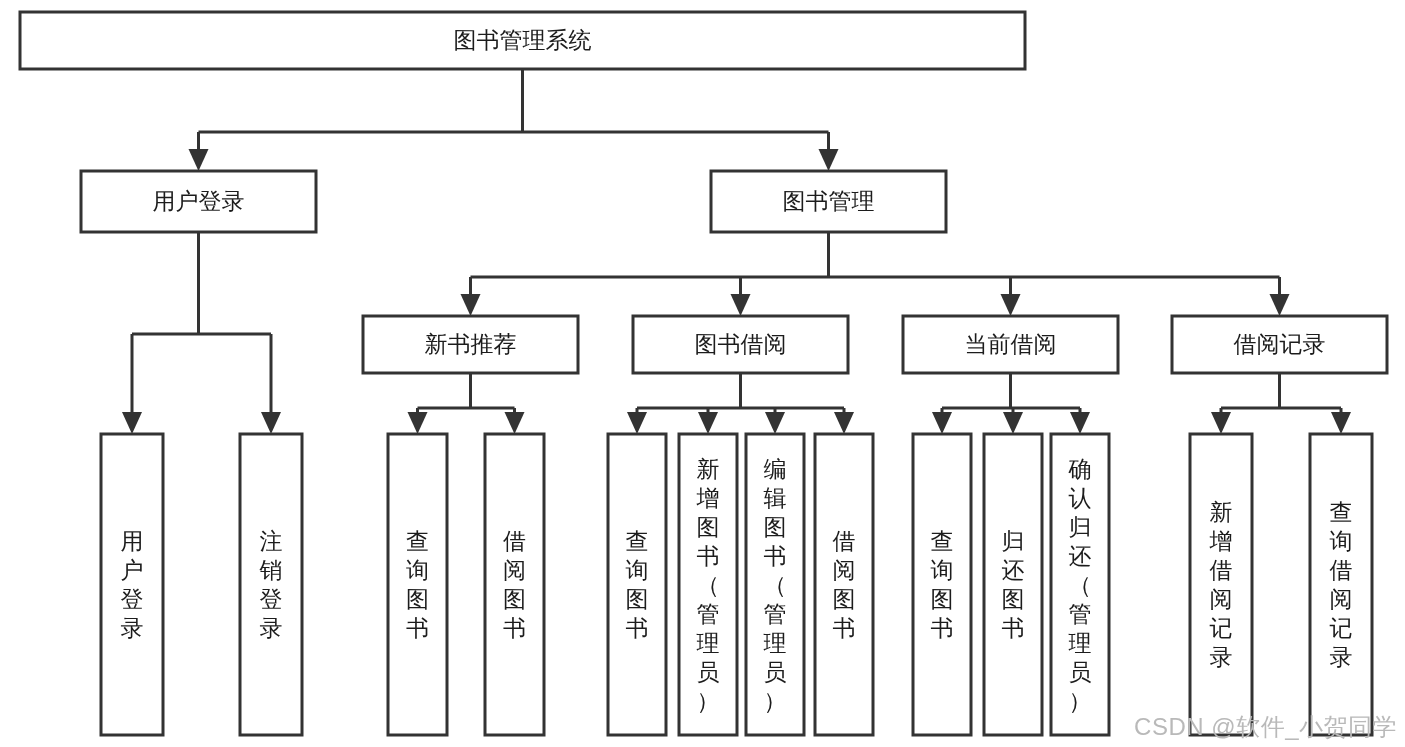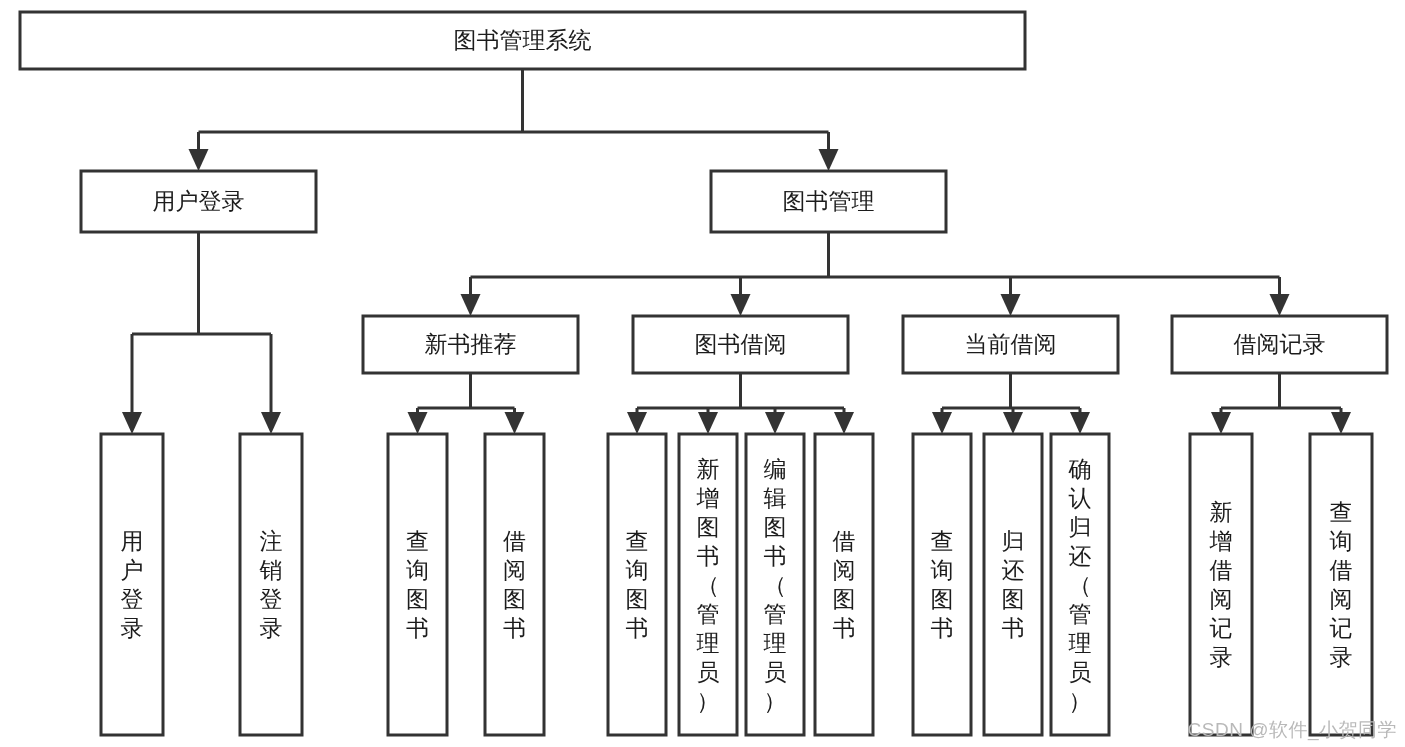--- a/index.html
+++ b/index.html
@@ -53,21 +53,21 @@
     font-family: "Liberation Sans", "DejaVu Sans", sans-serif;
     font-size: 23px;
     fill: #1c1c1c;
     text-anchor: middle;
   }
   .watermark-text {
     position: absolute;
     right: 8px;
     bottom: 4px;
     font-family: "Liberation Sans", "DejaVu Sans", sans-serif;
-    font-size: 19px;
+    font-size: 24px;
     color: #b9b9b9;
     white-space: nowrap;
     letter-spacing: 0.5px;
     pointer-events: none;
   }
 </style>
 </head>
 <body>
 
 <div id="diagram-root">

